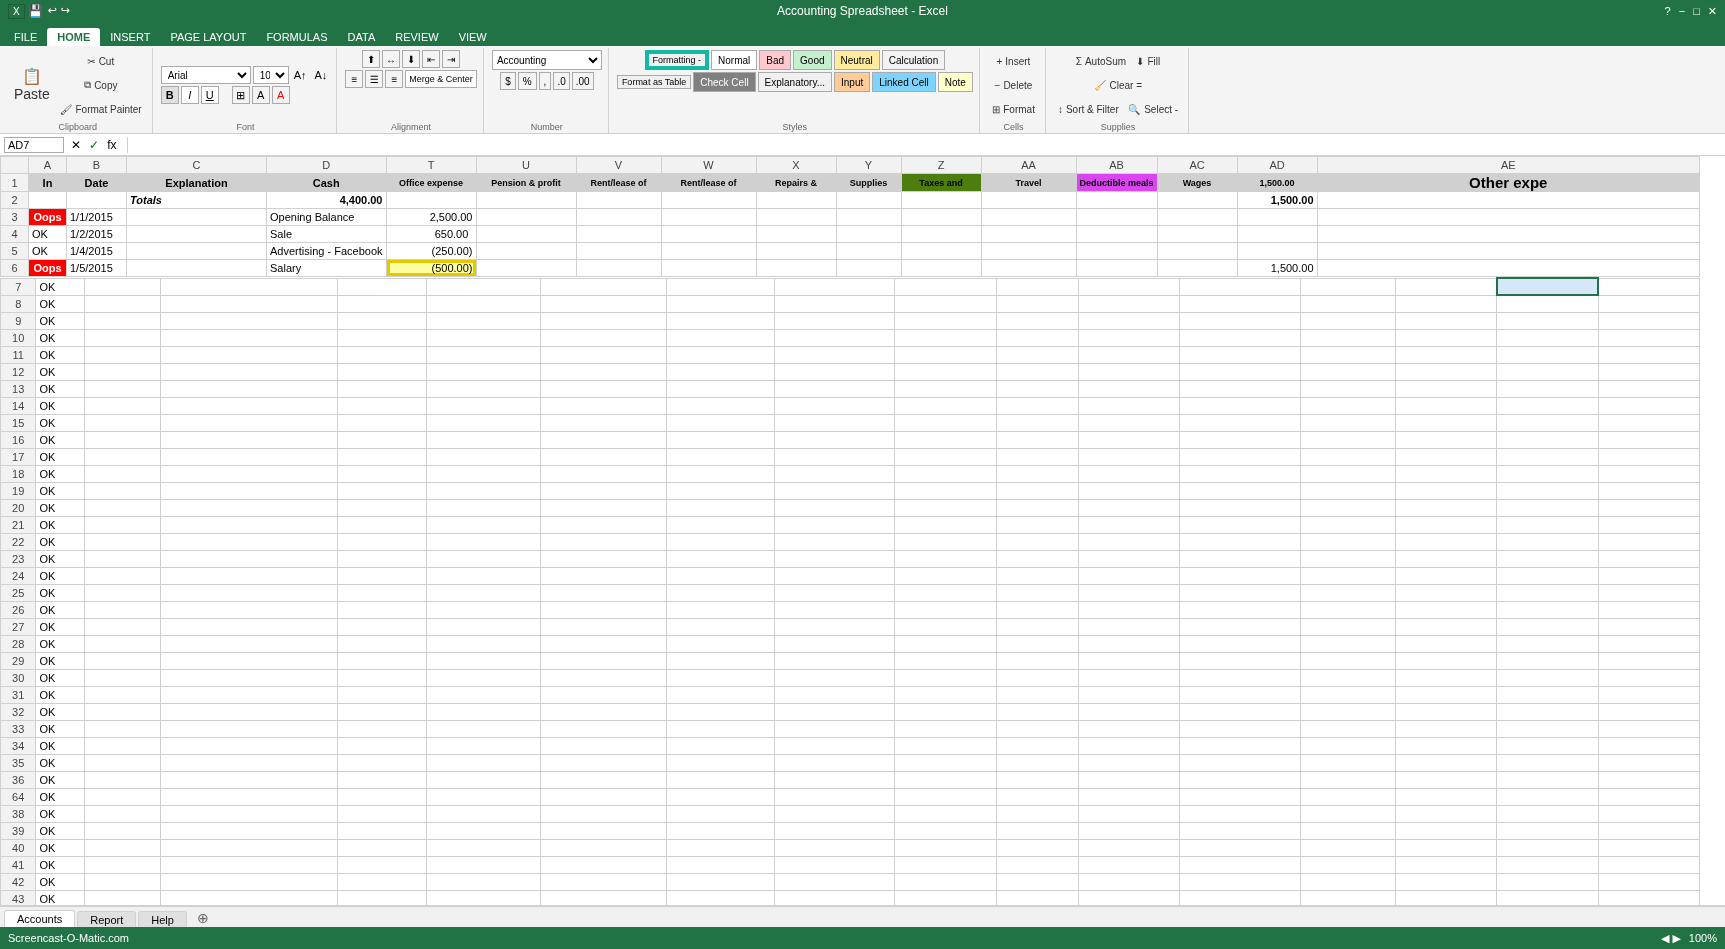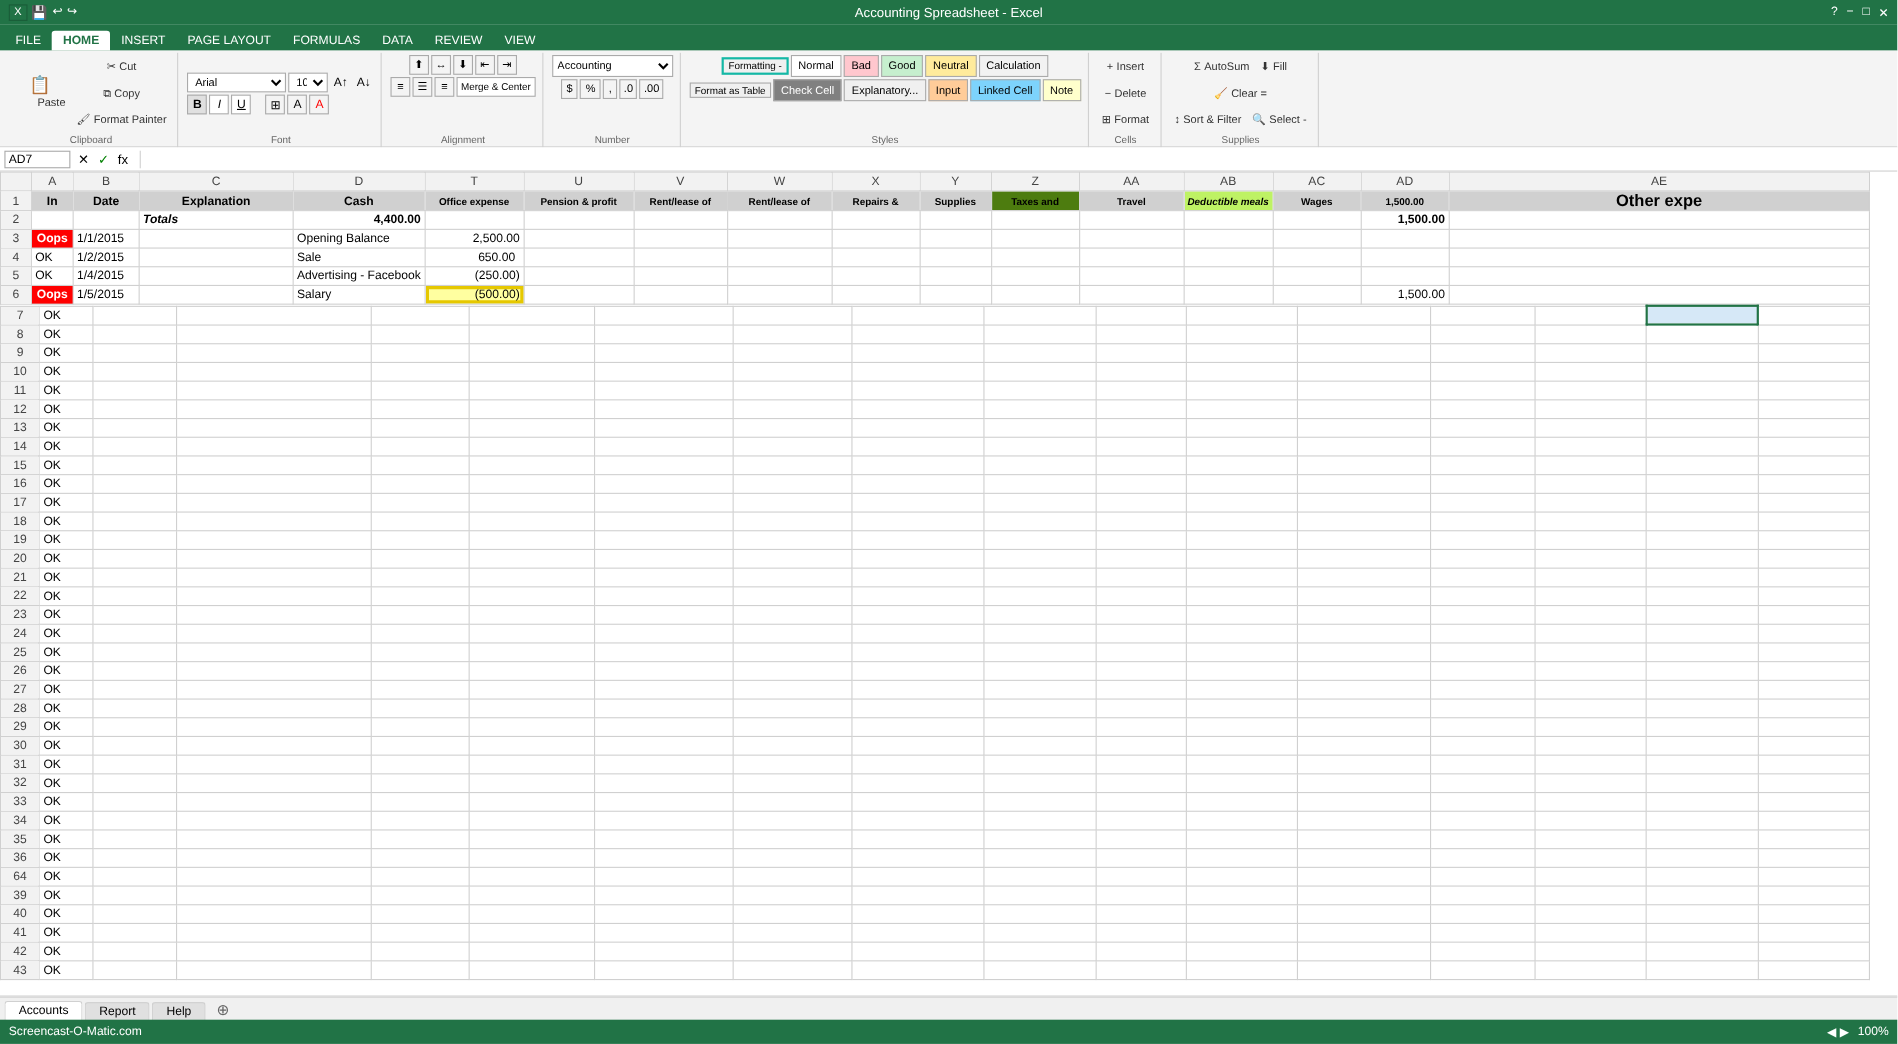--- a/index.html
+++ b/index.html
@@ -92,21 +92,21 @@
       align-items: center;
       justify-content: center;
       padding: 2px 4px;
       cursor: pointer;
       border-radius: 2px;
       min-width: 28px;
       font-size: 10px;
       color: #333;
     }
     .ribbon-btn .icon { font-size: 16px; line-height: 1; }
-    .ribbon-btn .label { font-size: 10px; margin-top: 1px; margin-left: 20px; }
+    .ribbon-btn .label { font-size: 14px; margin-top: 1px; }
     .ribbon-btn-large {
       height: 54px;
     }
     .ribbon-btn-small {
       height: 22px;
       flex-direction: row;
       gap: 3px;
     }
     .font-controls {
       display: flex;
@@ -408,21 +408,21 @@
             <span style="cursor:pointer;border:1px solid #aaa;padding:0 3px;height:18px;display:flex;align-items:center;font-size:10px;">.0</span>
             <span style="cursor:pointer;border:1px solid #aaa;padding:0 3px;height:18px;display:flex;align-items:center;font-size:10px;">.00</span>
           </div>
         </div>
         <div class="ribbon-group-label">Number</div>
       </div>
 
       <div class="ribbon-group">
         <div class="ribbon-group-content" style="flex-direction:column;gap:2px;">
           <div class="font-row" style="gap:2px;">
-            <span style="font-size:9px;border:2px solid #14b8a6;padding:1px 4px;cursor:pointer;background:#f0f0f0;">Formatting -</span>
+            <span style="font-size:9px;border:4px solid #14b8a6;padding:1px 4px;cursor:pointer;background:#f0f0f0;">Formatting -</span>
             <span class="style-box style-normal">Normal</span>
             <span class="style-box style-bad">Bad</span>
             <span class="style-box style-good">Good</span>
             <span class="style-box style-neutral">Neutral</span>
             <span class="style-box style-calc">Calculation</span>
           </div>
           <div class="font-row" style="gap:2px;">
             <span style="font-size:9px;border:1px solid #aaa;padding:1px 4px;cursor:pointer;background:#f0f0f0;">Format as Table</span>
             <span class="style-box style-check">Check Cell</span>
             <span class="style-box" style="background:#f0f0f0;">Explanatory...</span>
@@ -550,21 +550,21 @@
             <td style="background:#d0d0d0;text-align:center;font-weight:bold;">Explanation</td>
             <td style="background:#d0d0d0;text-align:center;font-weight:bold;">Cash</td>
             <td style="background:#d0d0d0;text-align:center;font-weight:bold;font-size:9px;">Office expense</td>
             <td style="background:#d0d0d0;text-align:center;font-weight:bold;font-size:9px;">Pension &amp; profit</td>
             <td style="background:#d0d0d0;text-align:center;font-weight:bold;font-size:9px;">Rent/lease of</td>
             <td style="background:#d0d0d0;text-align:center;font-weight:bold;font-size:9px;">Rent/lease of</td>
             <td style="background:#d0d0d0;text-align:center;font-weight:bold;font-size:9px;">Repairs &amp;</td>
             <td style="background:#d0d0d0;text-align:center;font-weight:bold;font-size:9px;">Supplies</td>
             <td style="background:#4d7c0f;text-align:center;font-weight:bold;font-size:9px;">Taxes and</td>
             <td style="background:#d0d0d0;text-align:center;font-weight:bold;font-size:9px;">Travel</td>
-            <td style="background:#bef264;text-align:right;font-weight:bold;font-size:9px;font-style:italic;">Deductible meals</td>
+            <td style="background:#d946ef;text-align:right;font-weight:bold;font-size:9px;">Deductible meals</td>
             <td style="background:#d0d0d0;text-align:center;font-weight:bold;font-size:9px;">Wages</td>
             <td style="background:#d0d0d0;text-align:center;font-weight:bold;font-size:9px;">1,500.00</td>
             <td style="background:#d0d0d0;text-align:center;font-weight:bold;font-size:15px;">Other expe</td>
           </tr>
 
           <tr>
             <td class="row-header">2</td>
             <td></td>
             <td></td>
             <td style="font-style:italic;font-weight:bold;">Totals</td>
@@ -1269,20 +1269,39 @@
               <td></td>
               <td></td>
               <td></td>
               <td></td>
               <td></td>
               <td></td>
               <td></td>
               <td></td>
             </tr>
             <tr>
+              <td class="row-header">38</td>
+              <td>OK</td>
+              <td></td>
+              <td></td>
+              <td></td>
+              <td></td>
+              <td></td>
+              <td></td>
+              <td></td>
+              <td></td>
+              <td></td>
+              <td></td>
+              <td></td>
+              <td></td>
+              <td></td>
+              <td></td>
+              <td></td>
+            </tr>
+            <tr>
               <td class="row-header">39</td>
               <td>OK</td>
               <td></td>
               <td></td>
               <td></td>
               <td></td>
               <td></td>
               <td></td>
               <td></td>
               <td></td>

